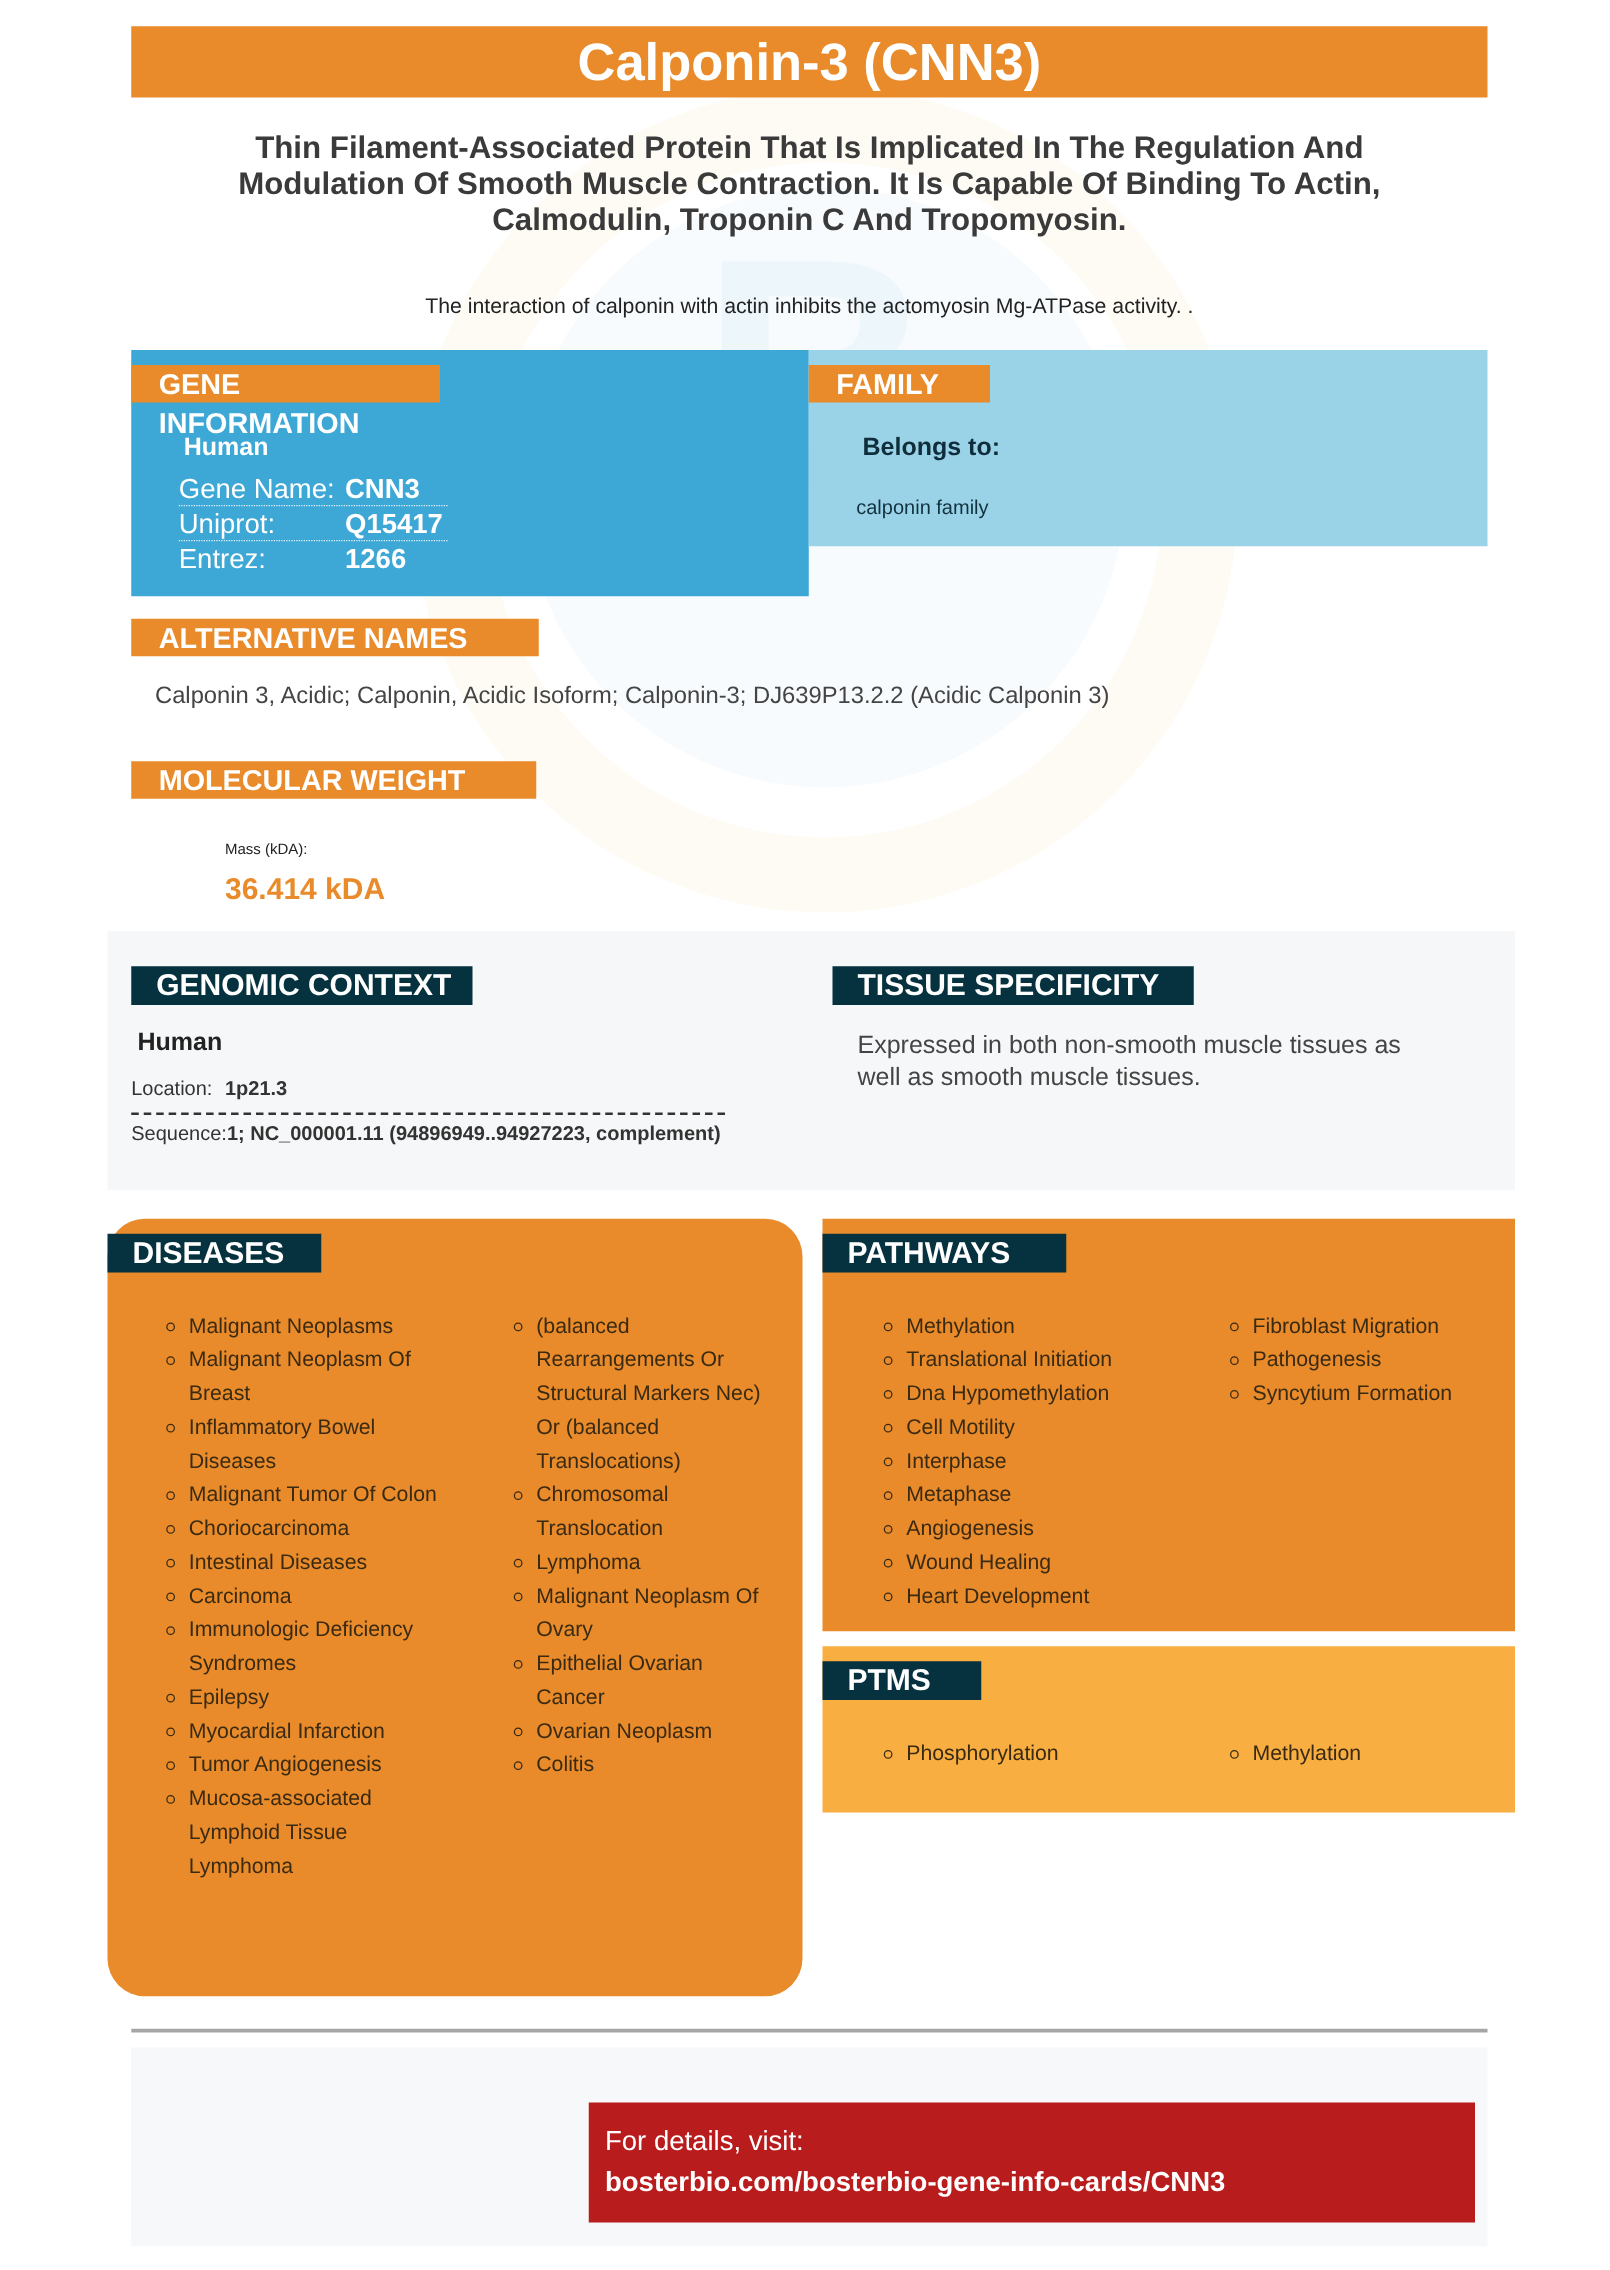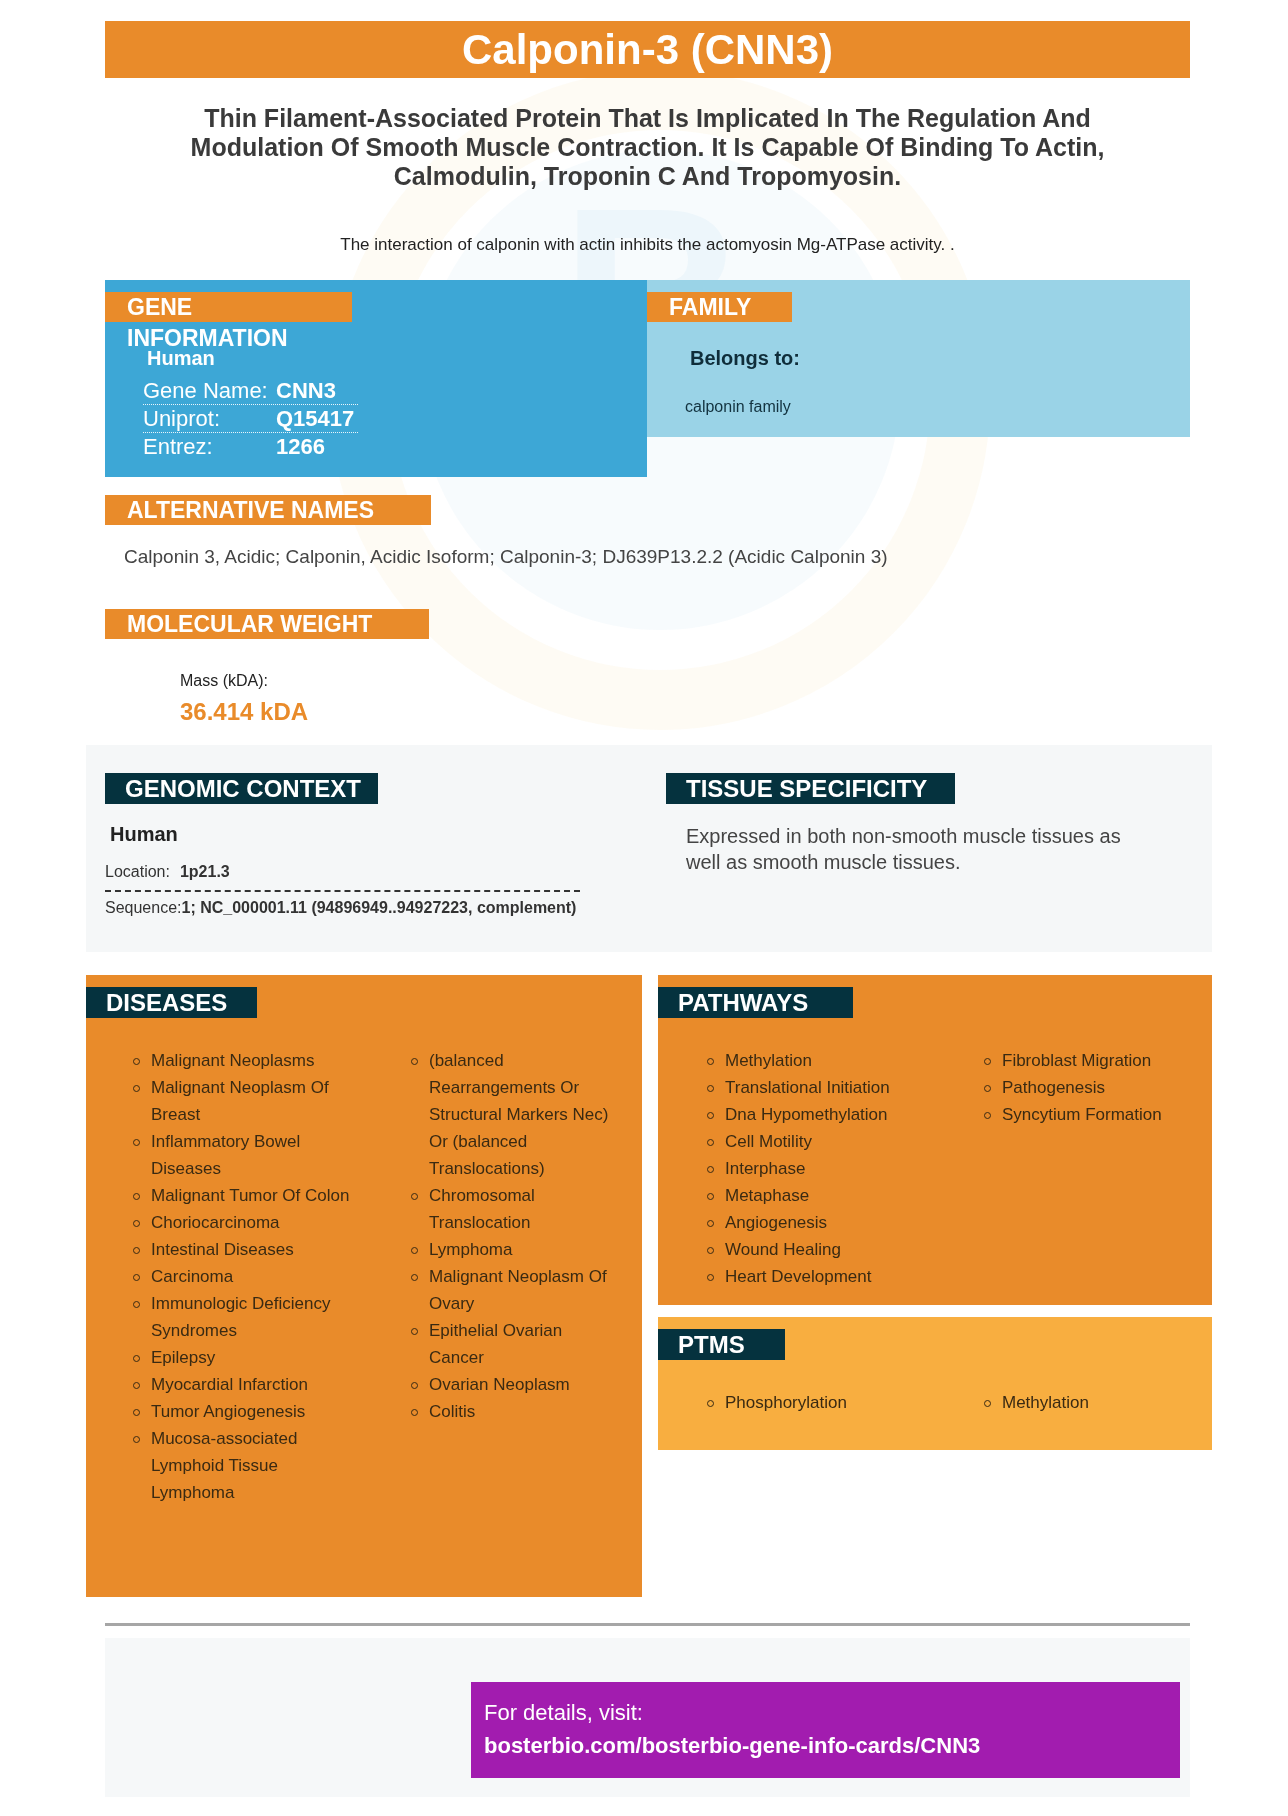--- a/index.html
+++ b/index.html
@@ -24,44 +24,44 @@
   .gene-row.dotted { border-bottom:1px dotted #e8f4fb; }
   .gene-key { width:133px; }
   .gene-val { font-weight:bold; }
 
   .family-belongs { left:43px; top:67px; font-size:20px; font-weight:bold; color:#0f2d3a; }
   .family-value { left:38px; top:118px; font-size:16px; color:#12323f; }
 
   .alt-label { left:105px; top:495px; width:326px; }
   .alt-text { left:124px; top:546px; font-size:19px; color:#444; }
   .mw-label { left:105px; top:609px; width:324px; }
-  .mw-mass-label { left:180px; top:672px; font-size:16px; color:#222; }
+  .mw-mass-label { left:180px; top:672px; font-size:12px; color:#222; }
   .mw-mass-value { left:180px; top:698px; font-size:24px; font-weight:bold; color:#E98B2A; }
 
   .context-panel { left:86px; top:745px; width:1126px; height:207px; background:#F5F7F8; }
   .genomic-label { left:19px; top:28px; width:273px; }
   .genomic-species { left:24px; top:78px; font-size:20px; font-weight:bold; color:#222; }
   .genomic-location { left:19px; top:118px; font-size:16px; color:#333; }
   .genomic-location b { margin-left:10px; }
   .genomic-divider { left:19px; top:145px; width:475px; border-top:2px dashed #333; }
   .genomic-sequence { left:19px; top:154px; font-size:16px; color:#333; white-space:nowrap; }
   .tissue-label { left:580px; top:28px; width:289px; }
   .tissue-text { left:600px; top:78px; width:470px; font-size:20px; line-height:26px; color:#444; }
 
-  .diseases-panel { left:86px; top:975px; width:556px; height:622px; background:#E98B2A; }
+  .diseases-panel { left:86px; top:975px; width:556px; height:622px; background:#E98B2A;border-radius:30px; }
   .pathways-panel { left:658px; top:975px; width:554px; height:330px; background:#E98B2A; }
   .ptms-panel { left:658px; top:1317px; width:554px; height:133px; background:#F8AE40; }
   .panel-label { left:0; top:12px; }
   .list-col { list-style:none; margin:0; padding:0; font-size:17px; line-height:27px; color:#3a2a12; }
   .list-col li { position:relative; padding-left:18px; }
   .list-col li::before { content:""; position:absolute; left:0; top:11px; width:5px; height:5px; border:1px solid #3a2a12; border-radius:50%; }
 
   .footer-rule { left:105px; top:1623px; width:1085px; height:3px; background:#A6A6A6; }
   .footer-panel { left:105px; top:1638px; width:1085px; height:159px; background:#F6F8F9; }
-  .footer-cta { left:471px; top:1682px; width:709px; height:96px; background:#a21caf; color:#fff; box-sizing:border-box; padding:16px 13px; }
+  .footer-cta { left:471px; top:1682px; width:709px; height:96px; background:#b91c1c; color:#fff; box-sizing:border-box; padding:16px 13px; }
   .footer-cta-top { font-size:22px; line-height:30px; }
   .footer-cta-url { font-size:22px; font-weight:bold; line-height:36px; }
 </style>
 </head>
 <body>
 
 <div class="abs watermark"></div>
 <div class="abs watermark-inner"></div>
 <div class="abs watermark-b">B</div>
 

